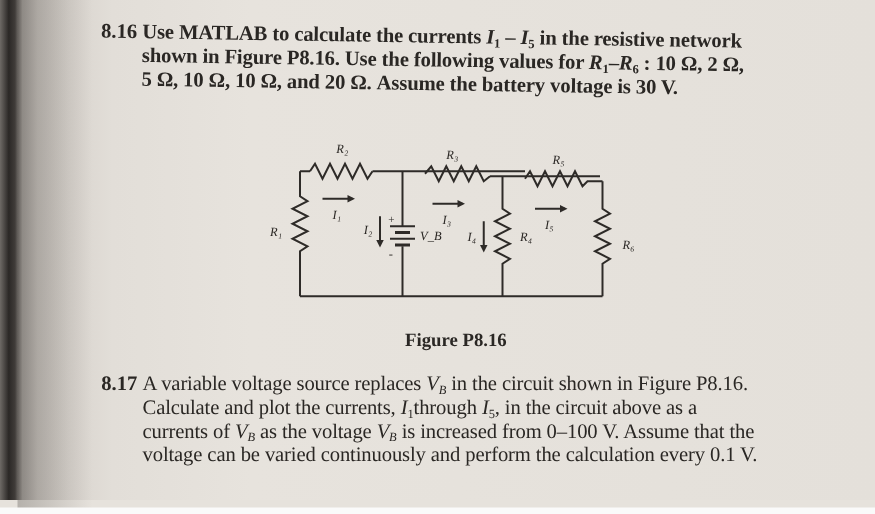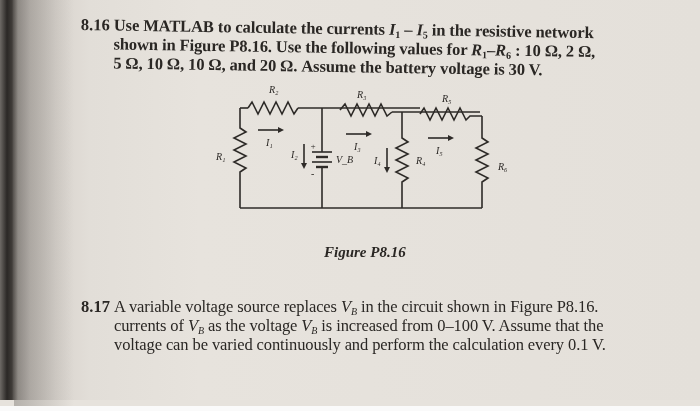--- a/index.html
+++ b/index.html
@@ -20,22 +20,22 @@
   .bottom-edge { position:absolute; left:0; top:406px; width:700px; height:5px; background:#fafafa; }
   .problem { position:absolute; font-size:16.5px; line-height:19px; }
   .p16 { left:81px; top:15px; width:555px; transform:rotate(0.9deg); transform-origin:left top; }
   .p17 { left:81px; top:297px; width:560px; }
   .num { font-weight:bold; position:absolute; left:0; top:0; }
   .body-text { margin-left:33px; font-family:Liberation Serif, serif; letter-spacing:-0.1px; }
   .p16 .body-text { font-weight:bold; font-family:"Liberation Sans Narrow","Liberation Serif",serif; }
   .line { display:block; white-space:nowrap; }
   .it { font-style:italic; }
   sub { font-size:10px; vertical-align:-3px; line-height:0; }
-  .figure { position:absolute; left:180px; top:78px; width:360px; height:170px; }
-  .fig-caption { position:absolute; left:324px; top:244px; font-weight:bold; font-size:15px;font-style:italic; }
+  .figure { position:absolute; left:180px; top:107px; width:360px; height:170px; }
+  .fig-caption { position:absolute; left:324px; top:265px; font-weight:bold; font-size:15px; }
   svg text { font-family:"Liberation Serif", serif; font-style:italic; fill:#2a2724; }
 </style>
 </head>
 <body>
 
 <div class="page">
   <div class="shade"></div>
 
   <div class="problem p16">
     <span class="num">8.16</span>
@@ -102,19 +102,20 @@
       <text x="130" y="71" font-size="9" font-style="normal">+</text>
       <text x="131" y="99" font-size="10" font-style="normal">-</text>
     </svg>
   </div>
   <div class="fig-caption">Figure P8.16</div>
 
   <div class="problem p17">
     <span class="num">8.17</span>
     <div class="body-text">
       <span class="line"><span>A variable voltage source replaces </span><span class="it">V</span><sub class="it">B</sub><span> in the circuit shown in Figure P8.16.</span></span>
+      <span class="line"><span>Calculate and plot the currents, </span><span class="it">I</span><sub>1</sub><span>through </span><span class="it">I</span><sub>5</sub><span>, in the circuit above as a</span></span>
       <span class="line"><span>currents of </span><span class="it">V</span><sub class="it">B</sub><span> as the voltage </span><span class="it">V</span><sub class="it">B</sub><span> is increased from 0–100 V. Assume that the</span></span>
       <span class="line">voltage can be varied continuously and perform the calculation every 0.1 V.</span>
     </div>
   </div>
 
   <div class="bottom-edge"></div>
 </div>
 
 </body></html>

